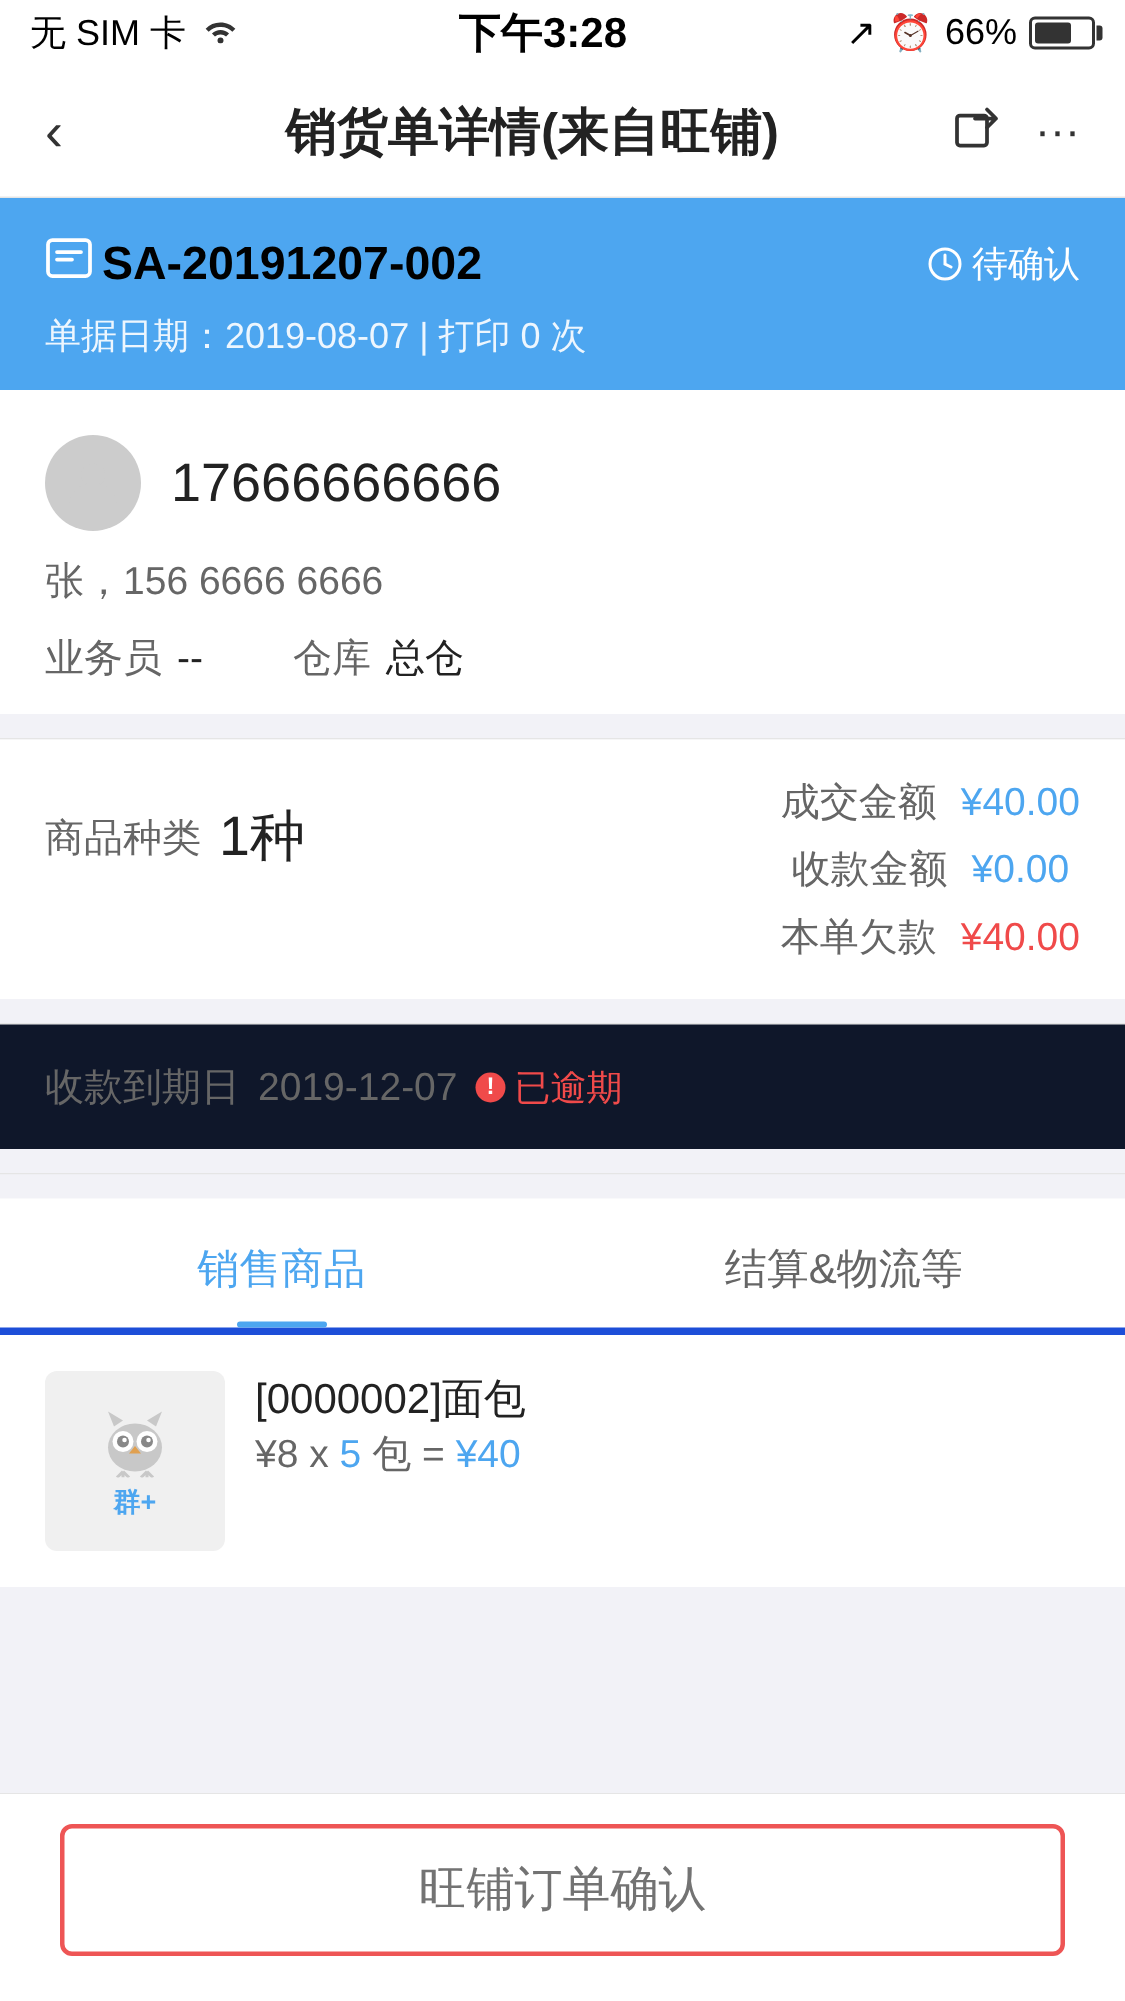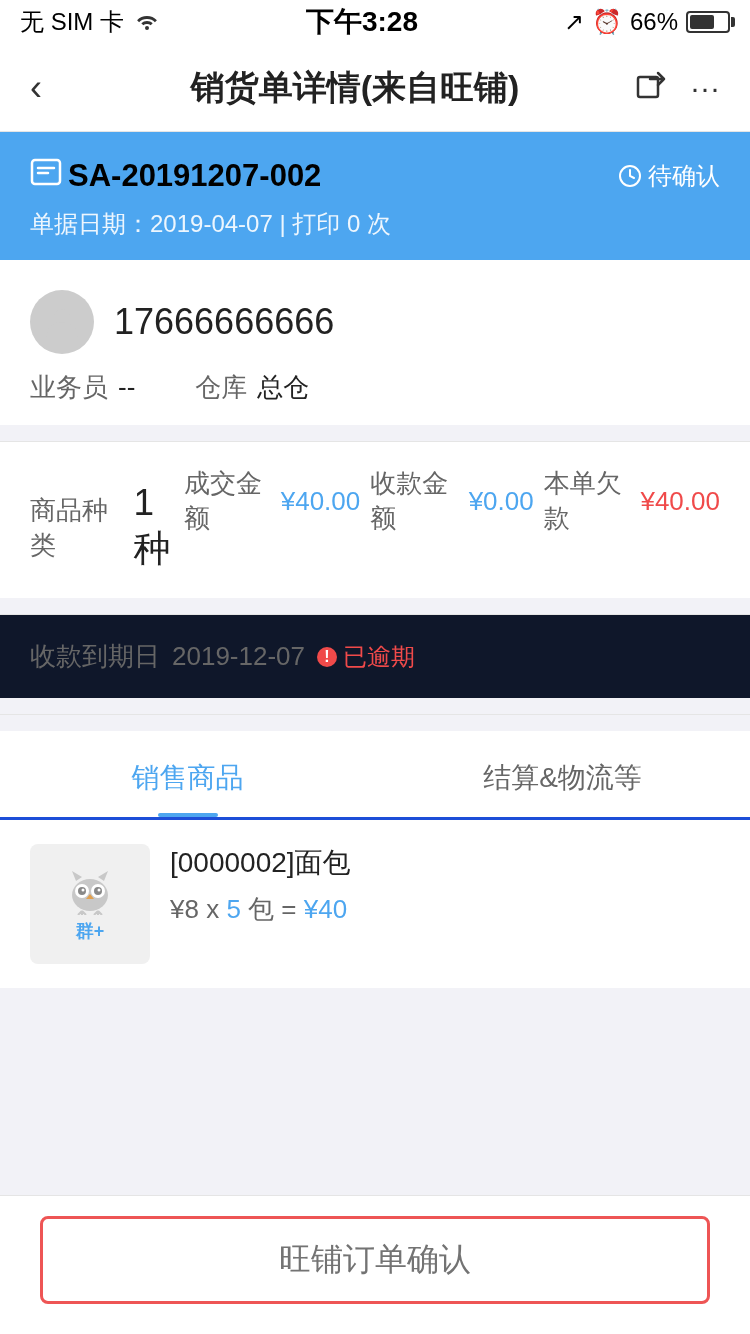--- a/index.html
+++ b/index.html
@@ -134,21 +134,21 @@
     
     .summary-section {
       background: #fff;
       padding: 24px 30px;
       margin-bottom: 16px;
     }
     .summary-row {
       display: flex; justify-content: space-between; align-items: flex-start;
     }
     .summary-right {
-      display: flex; flex-direction: row; align-items: center; gap: 10px;
+      display: flex; flex-direction: column; align-items: center; gap: 10px;
     }
     .summary-right-item {
       display: flex; gap: 16px; align-items: center; font-size: 26px;
     }
     .summary-right-label { color: #666; }
     .amount-blue { color: #4da6f0; }
     .amount-red { color: #f04a4a; }
 
     
     .due-section {
@@ -169,21 +169,21 @@
       display: flex; align-items: center; justify-content: center;
       color: #fff; font-size: 16px; font-weight: bold;
     }
 
     
     .tabs-section {
       background: #fff;
       margin-bottom: 0;
     }
     .tabs-row {
-      display: flex; border-bottom: 3px solid #1d4ed8;
+      display: flex; border-bottom: 5px solid #1d4ed8;
     }
     .tab-item {
       flex: 1; text-align: center; padding: 28px 0 20px;
       font-size: 28px; color: #666; cursor: pointer; position: relative;
     }
     .tab-item.active {
       color: #4da6f0; font-weight: 500;
     }
     .tab-item.active::after {
       content: '';
@@ -206,21 +206,21 @@
       flex-shrink: 0; overflow: hidden;
     }
     .product-thumb-inner {
       display: flex; flex-direction: column; align-items: center;
       color: #aaa;
     }
     .brand-text {
       font-size: 18px; color: #4da6f0; font-weight: 600; margin-top: 4px;
     }
     .product-info { flex: 1; }
-    .product-name { font-size: 28px; color: #222; margin-bottom: 10px; }
+    .product-name { font-size: 28px; color: #222; margin-bottom: 0; }
     .product-price { font-size: 26px; color: #666; }
     .price-highlight { color: #4da6f0; font-weight: 500; }
     .qty-highlight { color: #4da6f0; }
 
     
     .empty-space {
       background: #f2f2f7;
       height: 200px;
     }
 
@@ -294,33 +294,34 @@
       <span>SA-20191207-002</span>
     </div>
     <div class="order-status">
       <svg width="24" height="24" viewBox="0 0 24 24" fill="none">
         <circle cx="12" cy="12" r="10" stroke="white" stroke-width="2"></circle>
         <path d="M12 6v6l4 2" stroke="white" stroke-width="2" stroke-linecap="round"></path>
       </svg>
       <span>待确认</span>
     </div>
   </div>
-  <div class="order-date">单据日期：2019-04-07 | 打印 0 次</div>
+  <div class="order-date">单据日期：2019-08-07 | 打印 0 次</div>
 </div>
 
 <div class="customer-section">
   <div class="customer-row">
     <div class="avatar">
       <svg width="40" height="40" viewBox="0 0 40 40" fill="none">
         <circle cx="20" cy="15" r="8" fill="#ccc"></circle>
         <path d="M4 36c0-8.8 7.2-16 16-16s16 7.2 16 16" fill="#ccc"></path>
       </svg>
     </div>
     <span class="customer-phone">17666666666</span>
   </div>
+  <div class="customer-name">张，156 6666 6666</div>
   <div class="customer-meta">
     <div class="meta-item">
       <span class="meta-label">业务员</span>
       <span class="meta-value">--</span>
     </div>
     <div class="meta-item">
       <span class="meta-label">仓库</span>
       <span class="meta-value">总仓</span>
     </div>
   </div>

